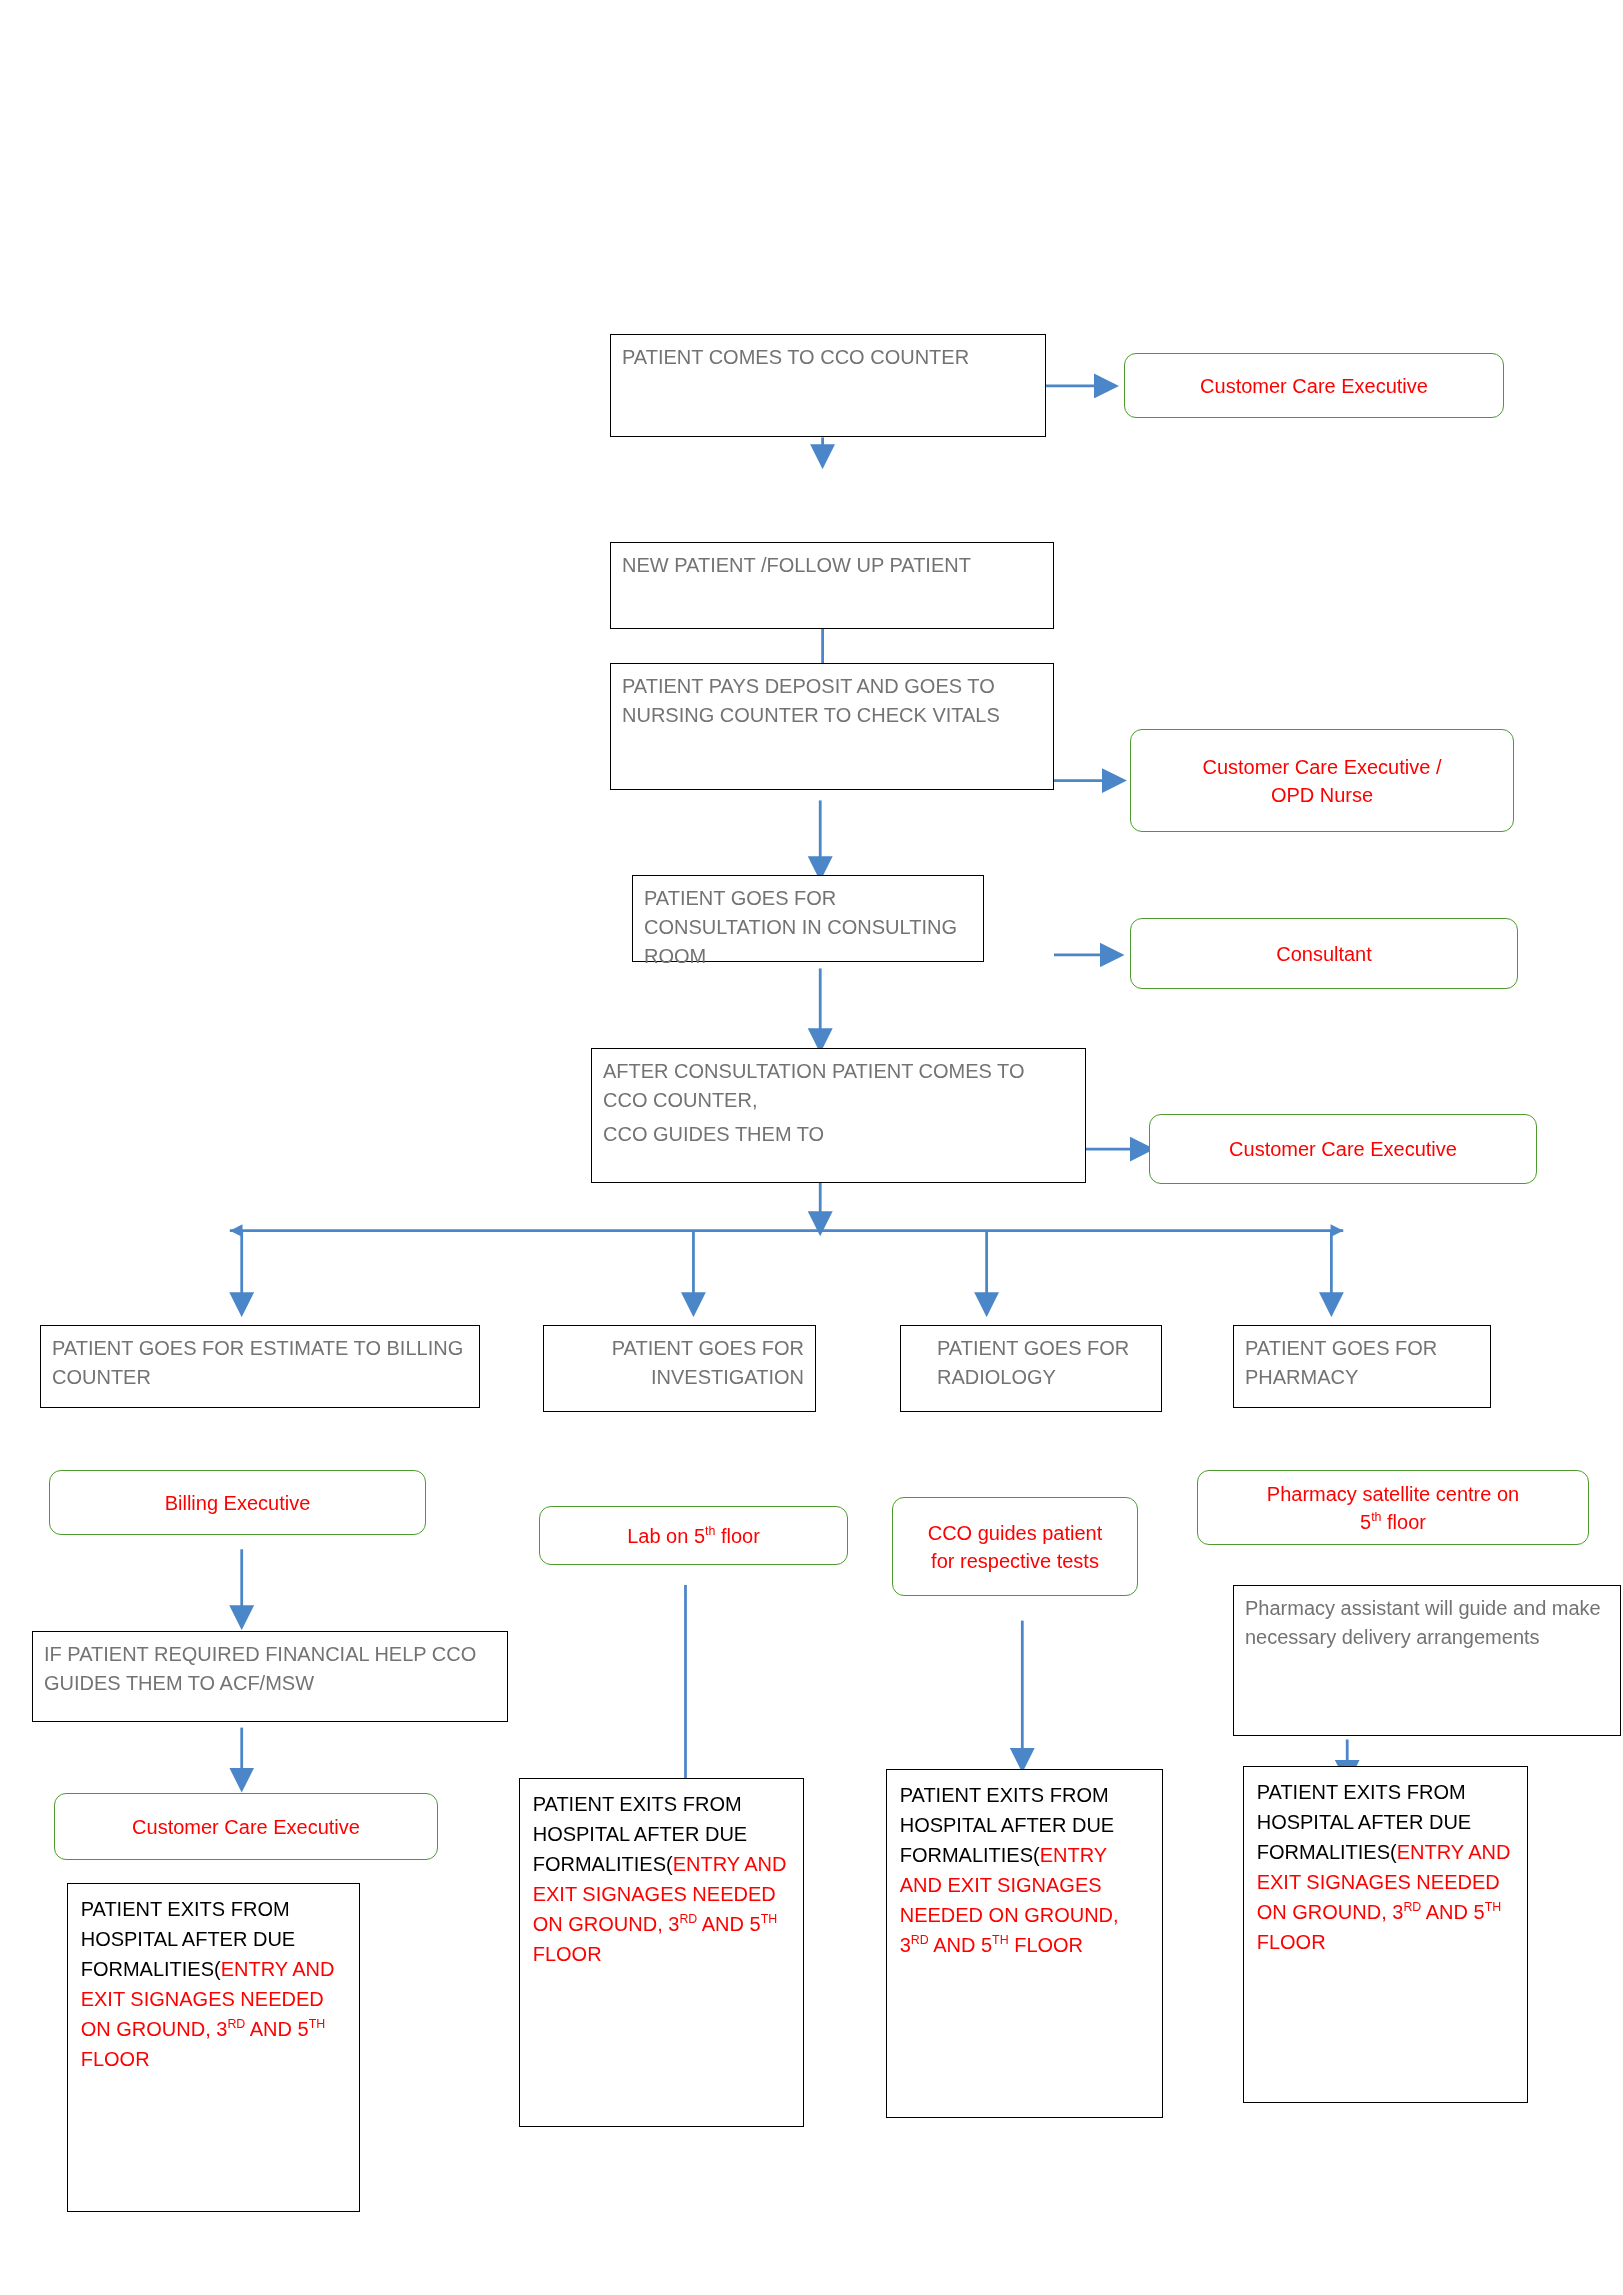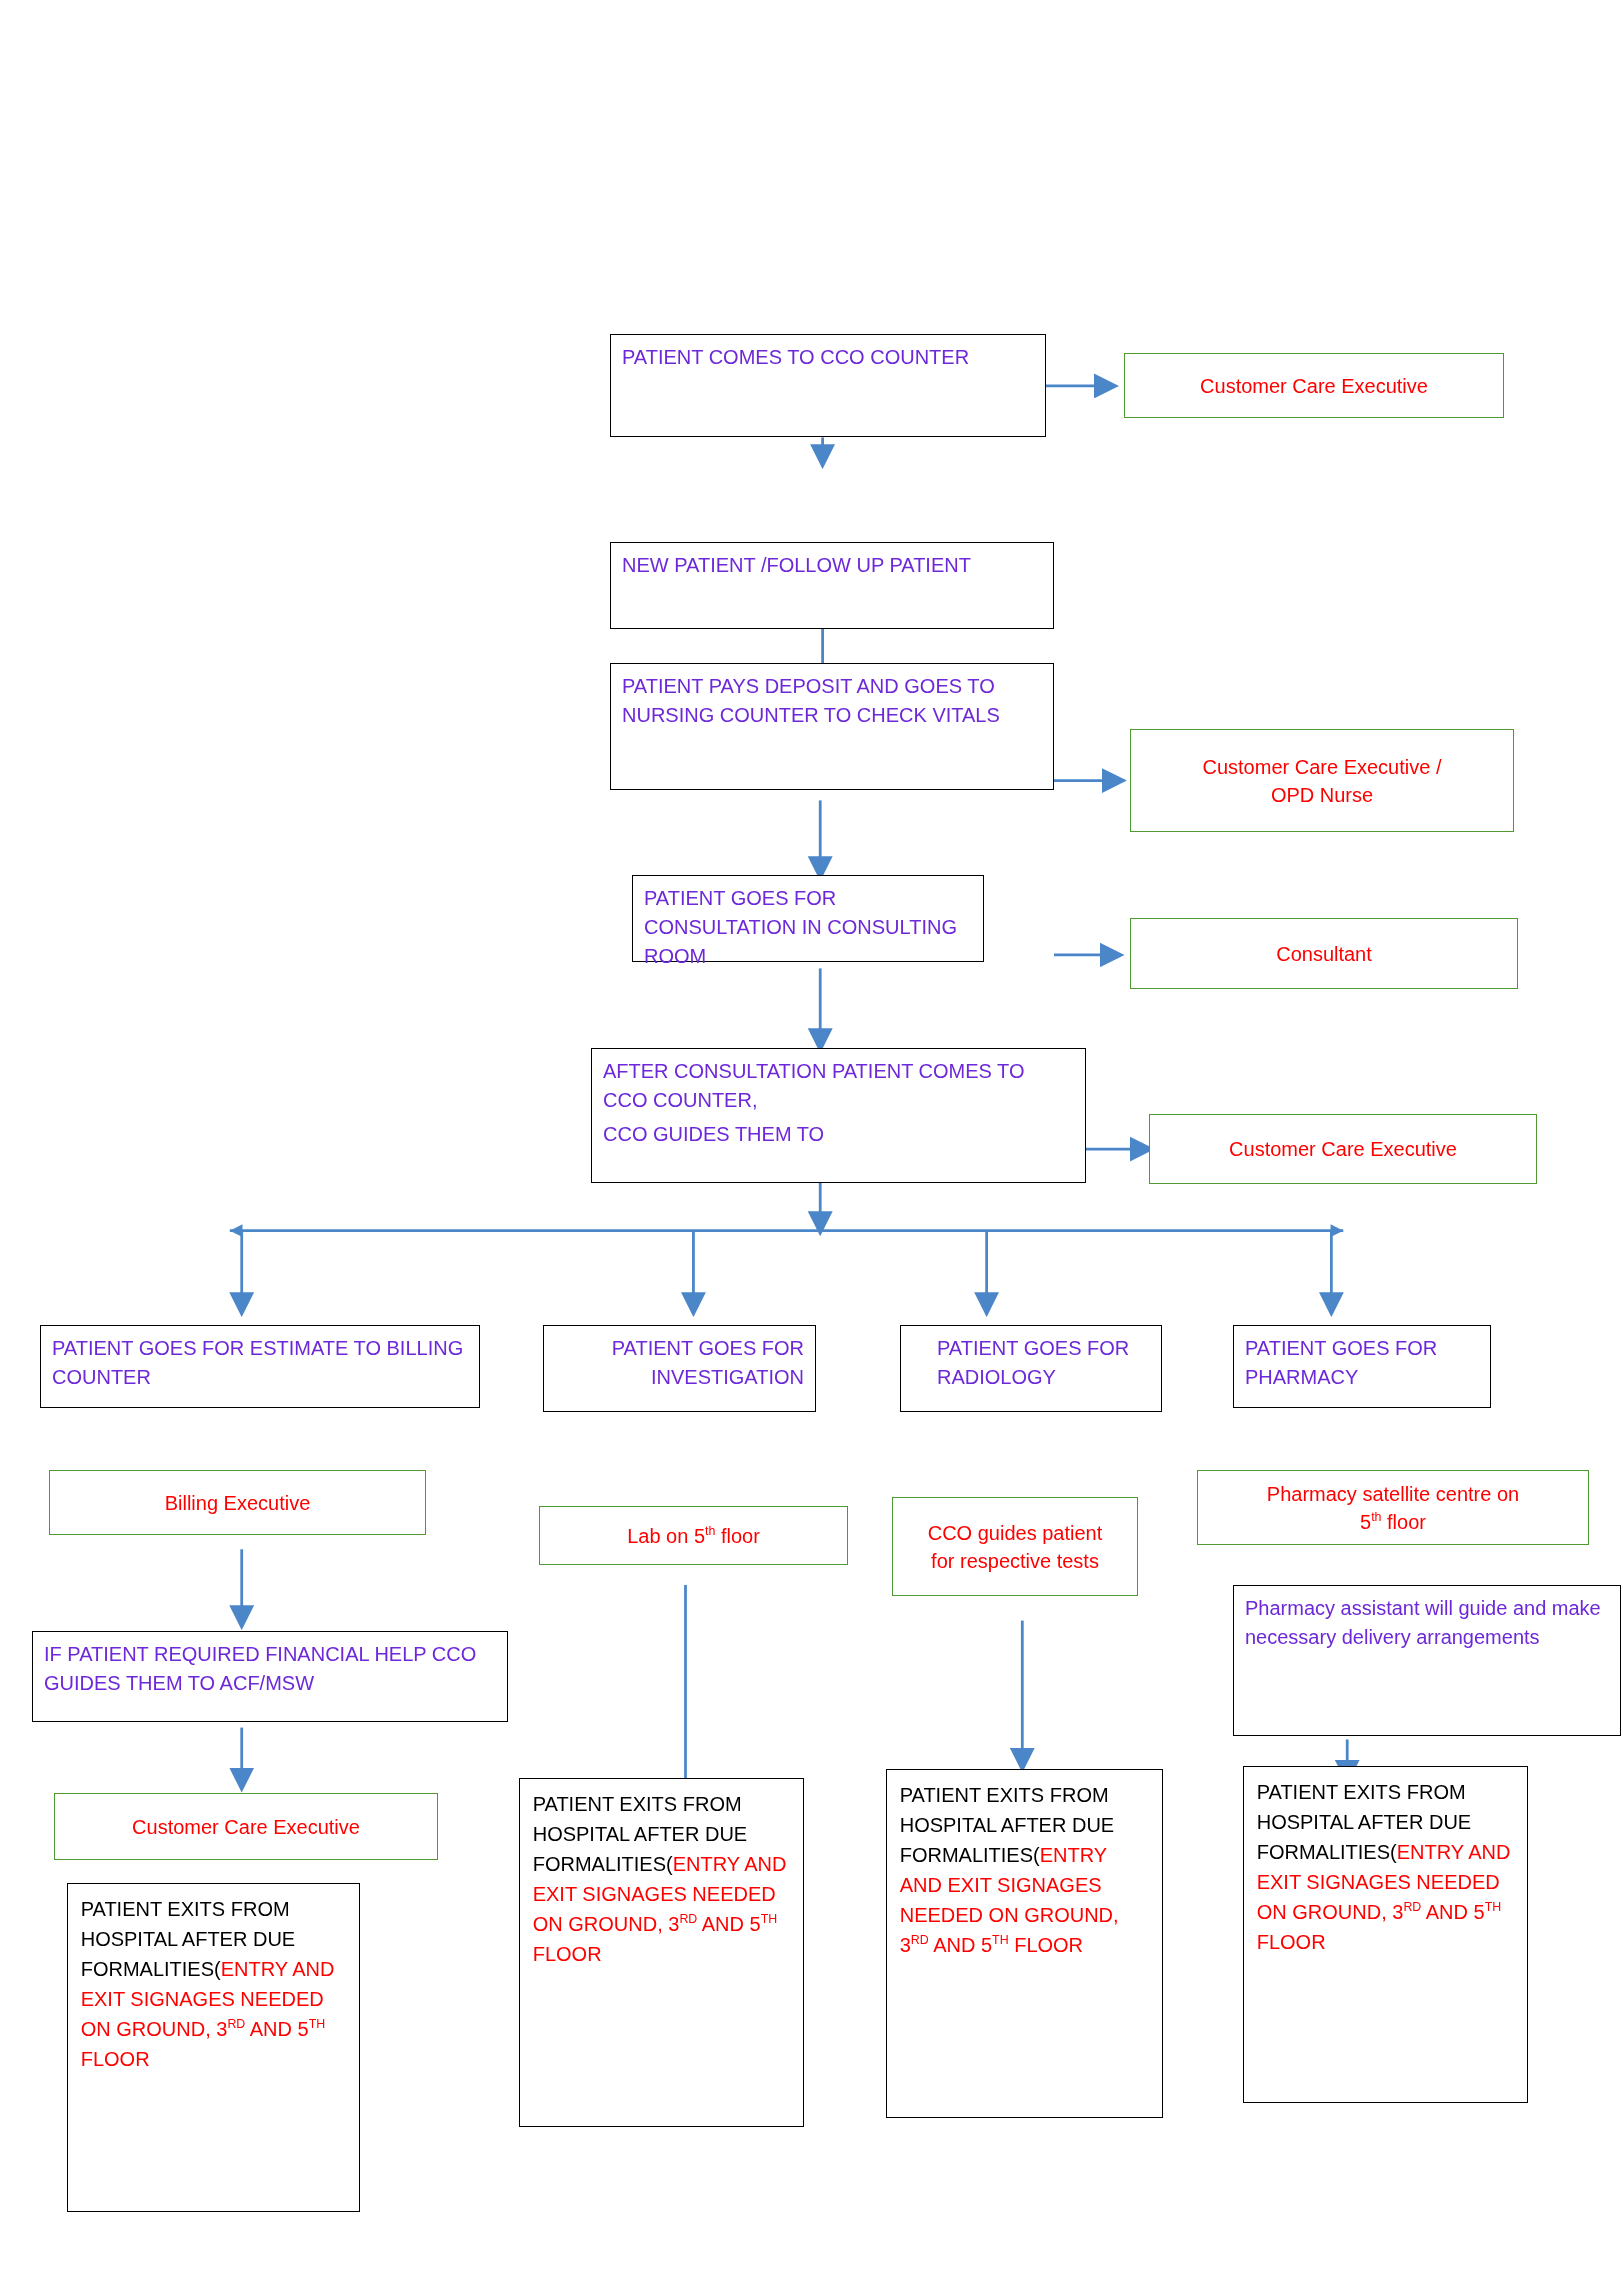--- a/index.html
+++ b/index.html
@@ -1,20 +1,20 @@
 <!DOCTYPE html>
 <html style="font-size:12.7px"><head>
 <meta charset="utf-8">
 <style>
   html,body{margin:0;padding:0;background:#ffffff;}
   body{width:1623px;height:2295px;position:relative;font-family:"Liberation Sans",sans-serif;}
   .canvas{position:absolute;left:0;top:0;width:1623px;height:2295px;}
   .box{position:absolute;box-sizing:border-box;border:1.6px solid #000000;background:#ffffff;
-       color:#6d28d9;font-size:20px;line-height:1.45;padding:8px 11px;}
-  .rbox{position:absolute;box-sizing:border-box;border:1.6px solid #4e9a2e;border-radius:0;
+       color:#737373;font-size:20px;line-height:1.45;padding:8px 11px;}
+  .rbox{position:absolute;box-sizing:border-box;border:1.6px solid #4e9a2e;border-radius:12px;
         background:#ffffff;color:#ff0000;font-size:20px;line-height:1.4;padding:8px 11px;
         display:flex;align-items:center;justify-content:center;text-align:center;}
   .pbox{position:absolute;box-sizing:border-box;border:1.6px solid #000000;background:#ffffff;
         color:#000000;font-size:20px;line-height:1.5;padding:9.5px 12.7px;}
   .red{color:#ff0000;}
   sup{font-size:0.62em;vertical-align:super;line-height:0;}
   svg.arrows{position:absolute;left:0;top:0;width:1623px;height:2295px;pointer-events:none;}
   .exitbox{white-space:normal;}
 </style>
 </head>

